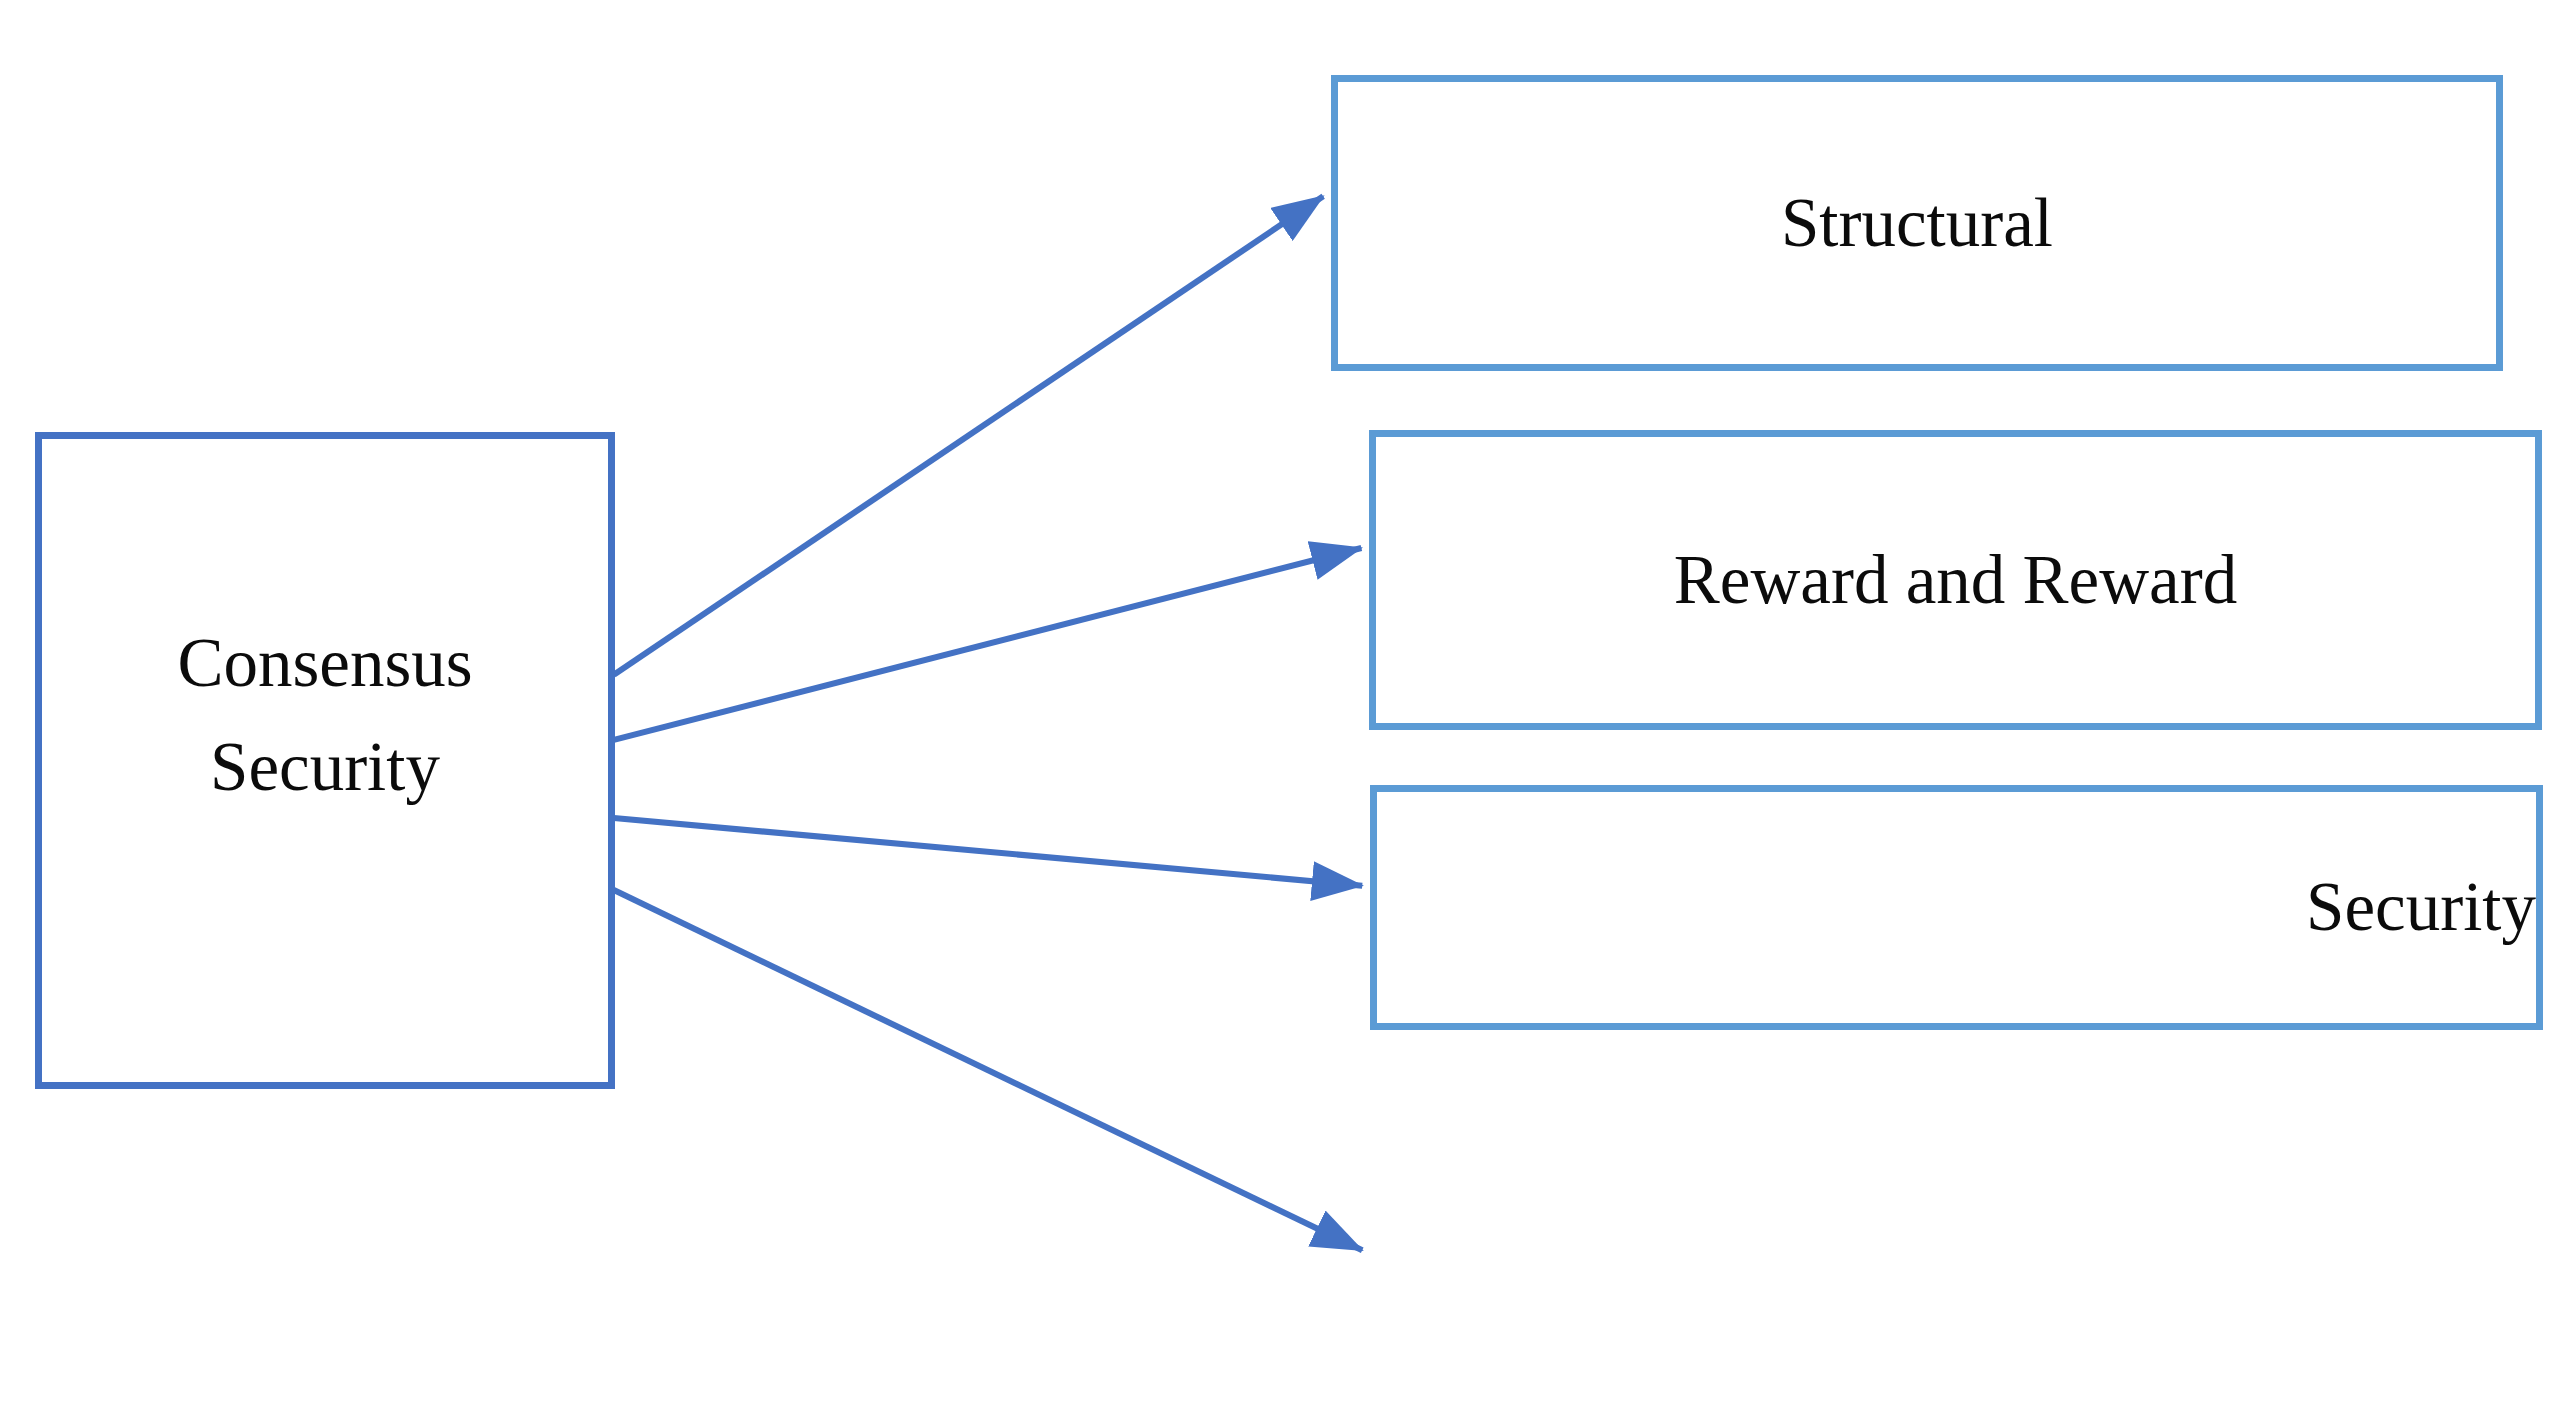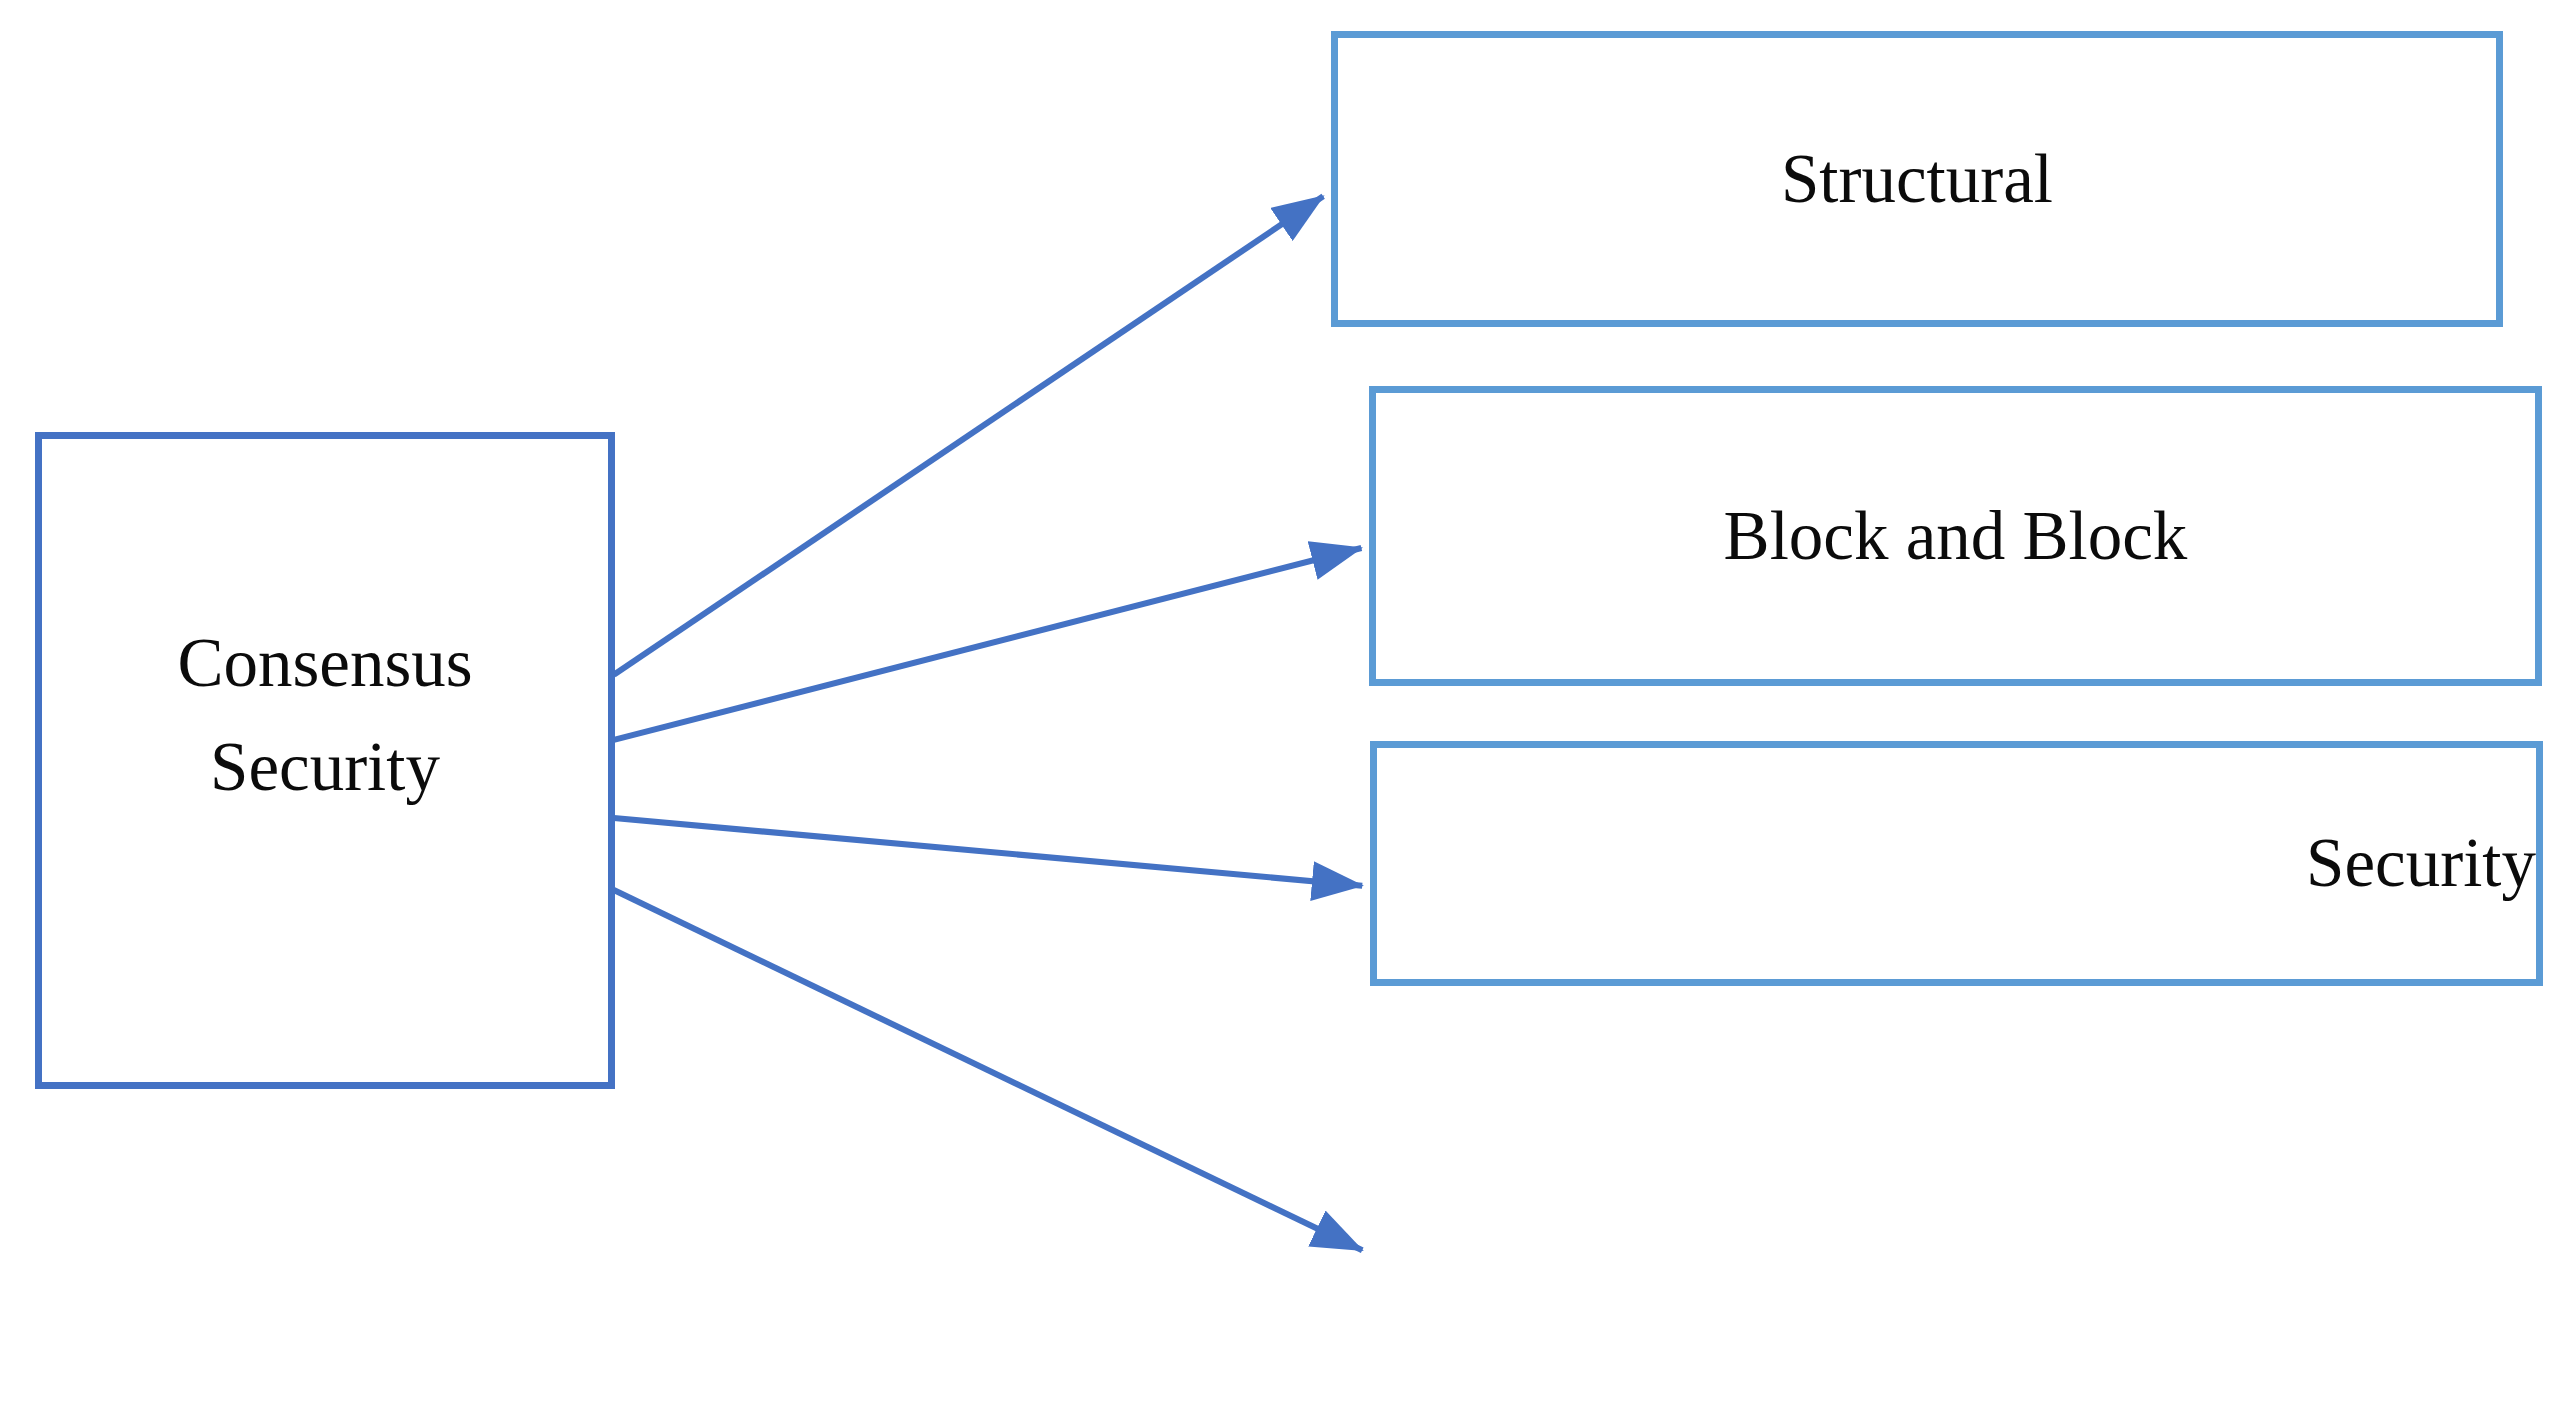--- a/index.html
+++ b/index.html
@@ -34,20 +34,21 @@
     padding-bottom:92px; 
     justify-content:center;
   }
   .node .line{
     font-size:69px;
     line-height:104px;
     white-space:nowrap;
   }
   .node.target{
     border:7px solid var(--secondary);
+    margin-top:44px;
   }
   .node.target .label{
     font-size:69px;
     line-height:1.2;
     white-space:nowrap;
   }
   .node.structural { left:1331px; top:31px;   width:1172px; height:296px; }
   .node.blockreward{ left:1369px; top:386px;  width:1173px; height:300px; }
   .node.security   { left:1370px; top:741px;  width:1173px; height:245px;align-items:flex-end; }
   .node.performance{ left:1370px; top:1097px; width:1173px; height:300px; }
@@ -85,21 +86,21 @@
   <div class="node source">
     <span class="line">Consensus</span>
     <span class="line">Security</span>
   </div>
 
   <div class="node target structural">
     <span class="label">Structural</span>
   </div>
 
   <div class="node target blockreward">
-    <span class="label">Block and Block</span>
+    <span class="label">Reward and Reward</span>
   </div>
 
   <div class="node target security">
     <span class="label">Security</span>
   </div>
 
 
 </div>
 
 

